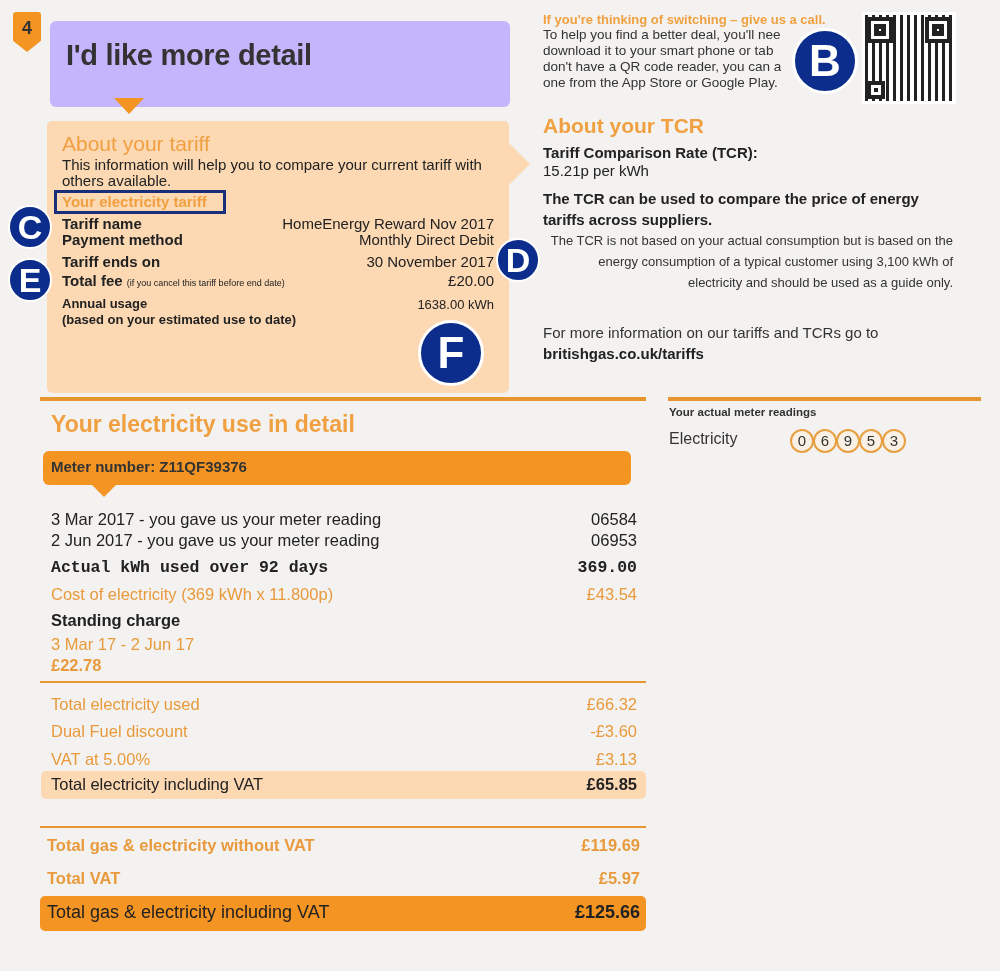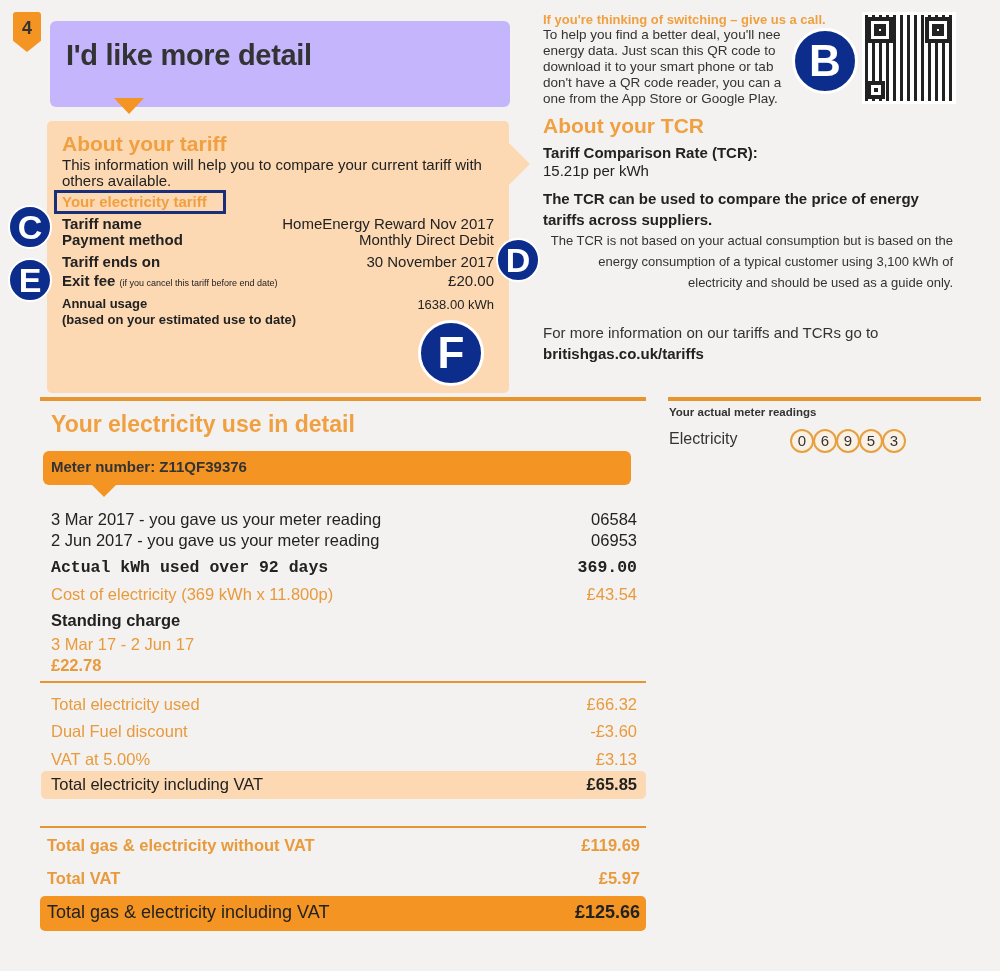--- a/index.html
+++ b/index.html
@@ -42,21 +42,21 @@
     left: 47px; top: 121px; width: 462px; height: 272px;
     background: #fcd8b3; border-radius: 5px;
   }
   .tariff-pointer {
     left: 508px; top: 142px; width: 0; height: 0;
     border-top: 22px solid transparent; border-bottom: 22px solid transparent;
     border-left: 22px solid #fcd8b3;
   }
   .tariff h2 {
     position: absolute; left: 15px; top: 11px;
-    font-size: 21px; color: #f0a040; font-weight: bold;
+    font-size: 21px; color: #f0a040; font-weight: normal;
   }
   .tariff .intro {
     position: absolute; left: 15px; top: 36px; width: 440px;
     font-size: 15px; line-height: 16px; color: #222;
   }
   .tariff .subhead-box {
     position: absolute; left: 7px; top: 69px; width: 172px; height: 24px;
     border: 3px solid #1a2f7a;
   }
   .tariff .subhead {
@@ -187,39 +187,38 @@
   <div class="trow" style="top:110px;">
     <span class="lbl">Payment method</span>
     <span class="val">Monthly Direct Debit</span>
   </div>
   <div class="trow" style="top:132px;">
     <span class="lbl">Tariff ends on</span>
     <span class="val">30 November 2017</span>
   </div>
   <div class="trow" style="top:151px;">
     <span class="lbl">
-      <span>Exit fee</span>
+      <span>Total fee</span>
       <span class="small">(if you cancel this tariff before end date)</span>
     </span>
     <span class="val">£20.00</span>
   </div>
   <div class="trow" style="top:175px;">
     <span class="usage-lbl">
       <span style="display:block">Annual usage</span>
       <span style="display:block">(based on your estimated use to date)</span>
     </span>
     <span class="usage-val">1638.00 kWh</span>
   </div>
 </div>
 <div class="abs tariff-pointer"></div>
 
 <div class="abs switch-title">If you're thinking of switching – give us a call.</div>
 <div class="abs switch-body">
   <div>To help you find a better deal, you'll nee</div>
-  <div>energy data. Just scan this QR code to</div>
   <div>download it to your smart phone or tab</div>
   <div>don't have a QR code reader, you can a</div>
   <div>one from the App Store or Google Play.</div>
 </div>
 <div class="abs qr">
     <div class="qr-c"></div>
   </div>
 
 <div class="abs tcr-title">About your TCR</div>
 <div class="abs tcr-sub">Tariff Comparison Rate (TCR):</div>

